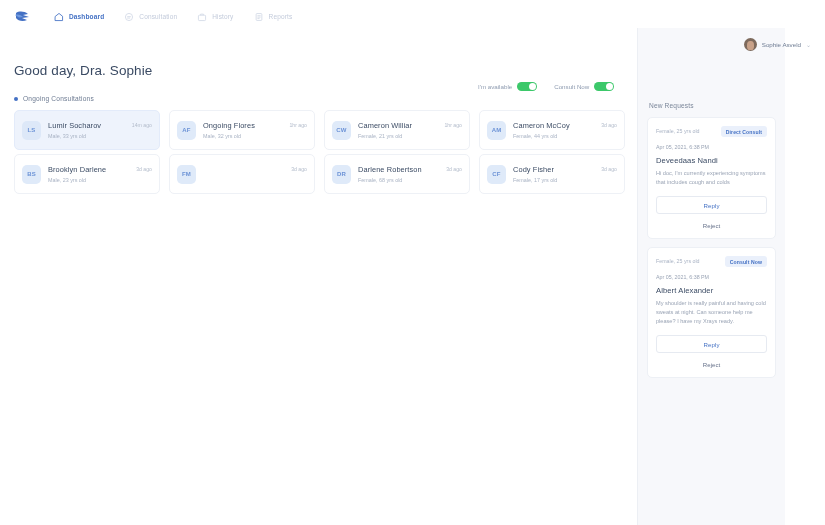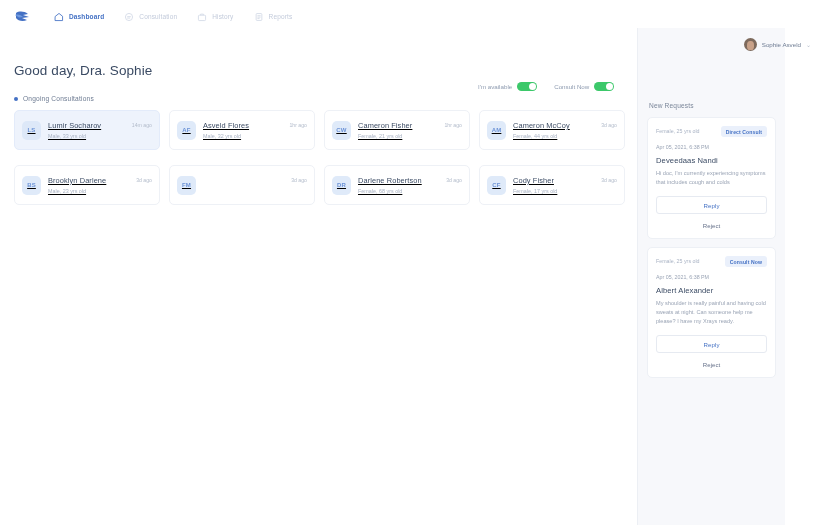--- a/index.html
+++ b/index.html
@@ -60,23 +60,22 @@
     margin: 17px 0 0 14px; display: flex; align-items: center; gap: 5px;
   }
   .dot { width: 4px; height: 4px; border-radius: 50%; background: #4471c4; }
   .section-title { font-size: 6.6px; color: #6d7b92; letter-spacing: .2px; }
 
   
   .cards {
     margin: 8px 0 0 14px;
     display: grid;
     grid-template-columns: repeat(4, 146px);
-    gap: 15px 9px;
+    gap: 4px 9px;
     width: 611px;
-    text-decoration: underline;
   }
   .card {
     height: 40px;
     background: #ffffff;
     border: 1px solid #eef1f6;
     border-radius: 5px;
     display: flex; align-items: center;
     padding: 0 7px 0 7px;
     cursor: pointer;
     position: relative;
@@ -234,30 +233,30 @@
         <div class="card-body">
           <div class="card-name">Lumir Socharov</div>
           <div class="card-meta">Male, 33 yrs old</div>
         </div>
         <div class="card-time">14m ago</div>
       </div>
 
       <div class="card">
         <div class="avatar">AF</div>
         <div class="card-body">
-          <div class="card-name">Asveld Flores</div>
+          <div class="card-name">Ongoing Flores</div>
           <div class="card-meta">Male, 32 yrs old</div>
         </div>
         <div class="card-time">1hr ago</div>
       </div>
 
       <div class="card">
         <div class="avatar">CW</div>
         <div class="card-body">
-          <div class="card-name">Cameron Fisher</div>
+          <div class="card-name">Cameron Williar</div>
           <div class="card-meta">Female, 21 yrs old</div>
         </div>
         <div class="card-time">1hr ago</div>
       </div>
 
       <div class="card">
         <div class="avatar">AM</div>
         <div class="card-body">
           <div class="card-name">Cameron McCoy</div>
           <div class="card-meta">Female, 44 yrs old</div>

